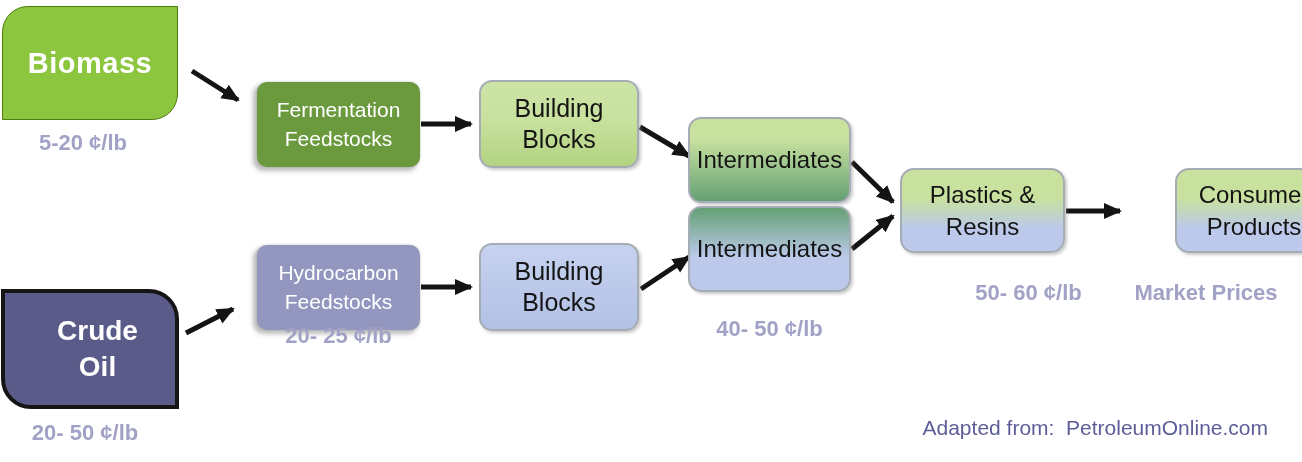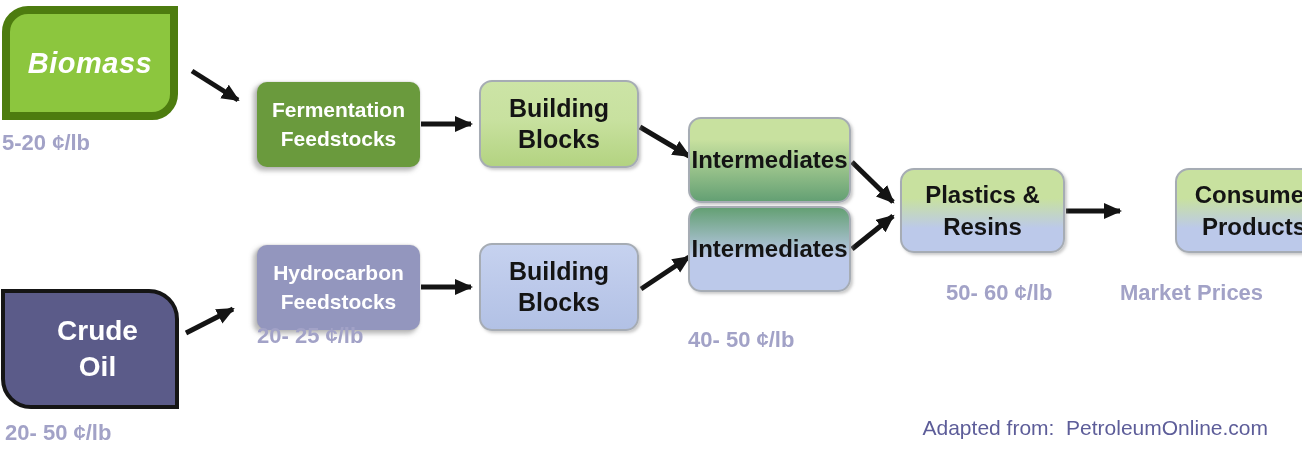--- a/index.html
+++ b/index.html
@@ -13,31 +13,29 @@
   }
   .node {
     position: absolute;
     display: flex;
     align-items: center;
     justify-content: center;
     text-align: center;
     box-sizing: border-box;
     white-space: pre-line;
     z-index: 2;
-    font-weight: bold;
   }
   .biomass {
     background: var(--biomass_fill, #8CC63E);
-    border: 8px solid #4d7c0f;
+    border: 1px solid #4d7c0f;
     border-radius: 26px 0;
     color: #ffffff;
     font-weight: bold;
     font-size: 29px;
     letter-spacing: 0.5px;
-    font-style: italic;
   }
   .crude {
     background: var(--crude_oil_fill, #5B5B89);
     border: 4px solid #151515;
     border-radius: 0 30px;
     color: #ffffff;
     font-weight: bold;
     font-size: 28px;
     line-height: 1.3;
     padding-left: 15px;
@@ -64,21 +62,21 @@
   .int-green { background: linear-gradient(to bottom, var(--light_green, #C8E19F) 0%, var(--light_green, #C8E19F) 25%, var(--mid_green, #64A074) 100%); }
   .int-blue  { background: linear-gradient(to bottom, var(--mid_green, #64A074) 0%, var(--light_blue, #BCC9EA) 60%, var(--light_blue, #BCC9EA) 100%); }
   .prod      { background: linear-gradient(to bottom, var(--light_green, #C8E19F) 0%, var(--light_green, #C8E19F) 35%, var(--light_blue, #BCC9EA) 72%, var(--light_blue, #BCC9EA) 100%); }
   .intermediates { font-size: 24px; }
   .products { font-size: 24px; line-height: 1.3; border-radius: 14px; }
   .price {
     position: absolute;
     color: var(--price_text, #A2A2C7);
     font-weight: bold;
     font-size: 22px;
-    text-align: left;
+    text-align: center;
     z-index: 2;
   }
   .credit {
     position: absolute;
     color: var(--credit_text, #5D5D99);
     font-size: 21px;
     white-space: pre;
     z-index: 2;
     margin-left: 6px;
   }
@@ -133,21 +131,21 @@
   <div class="price" style="left:5px; top:420px; width:160px;">20- 50 ¢/lb</div>
 
   <div class="node feedstock hydrocarbon" style="left:257px; top:245px; width:163px; height:85px;">Hydrocarbon
 Feedstocks</div>
   <div class="price" style="left:257px; top:323px; width:163px;">20- 25 ¢/lb</div>
 
   <div class="node soft bb-blue" style="left:479px; top:243px; width:160px; height:88px;">Building
 Blocks</div>
 
   <div class="node soft int-blue intermediates" style="left:688px; top:206px; width:163px; height:86px;">Intermediates</div>
-  <div class="price" style="left:688px; top:316px; width:163px;margin-top:11px;">40- 50 ¢/lb</div>
+  <div class="price" style="left:688px; top:316px; width:163px;">40- 50 ¢/lb</div>
 
   <div class="node soft prod products" style="left:900px; top:168px; width:165px; height:85px;">Plastics &amp;
 Resins</div>
   <div class="price" style="left:946px; top:280px; width:165px;">50- 60 ¢/lb</div>
 
   <div class="node soft prod products" style="left:1175px; top:168px; width:158px; height:85px;">Consumer
 Products</div>
   <div class="price" style="left:1120px; top:280px; width:172px;">Market Prices</div>
 
   <div class="credit" style="right:34px; top:416px;">Adapted from:  PetroleumOnline.com</div>

